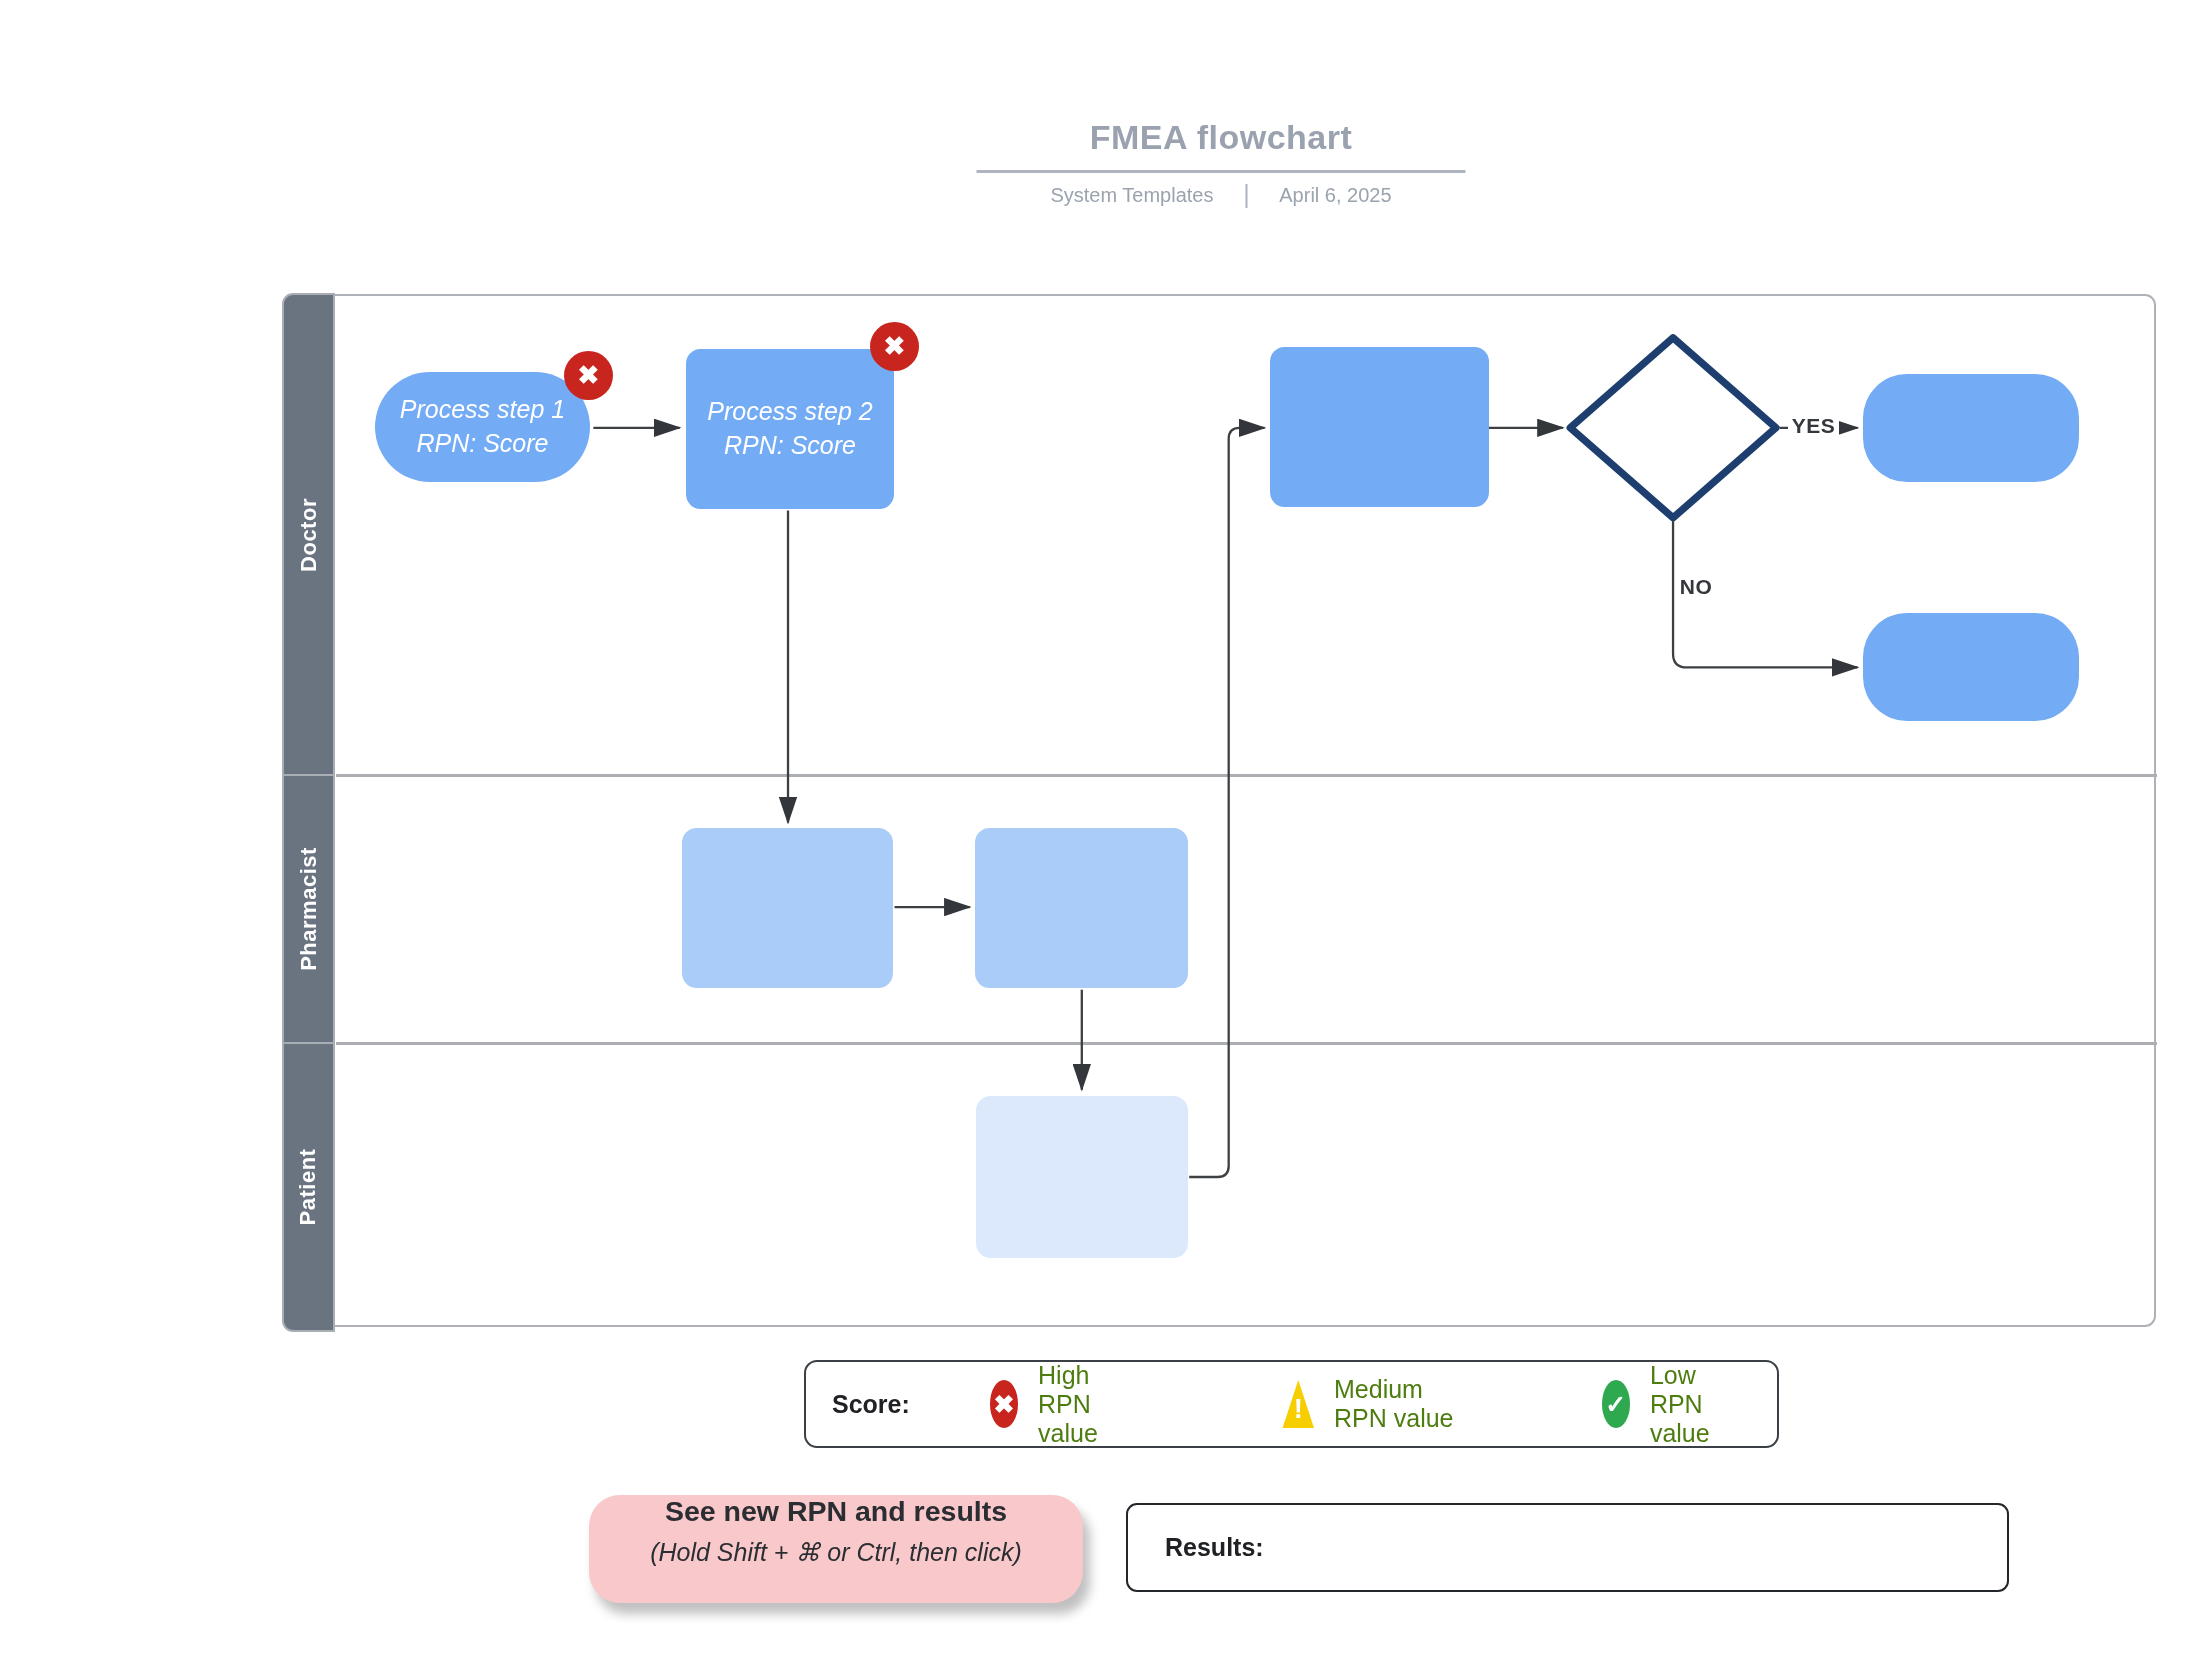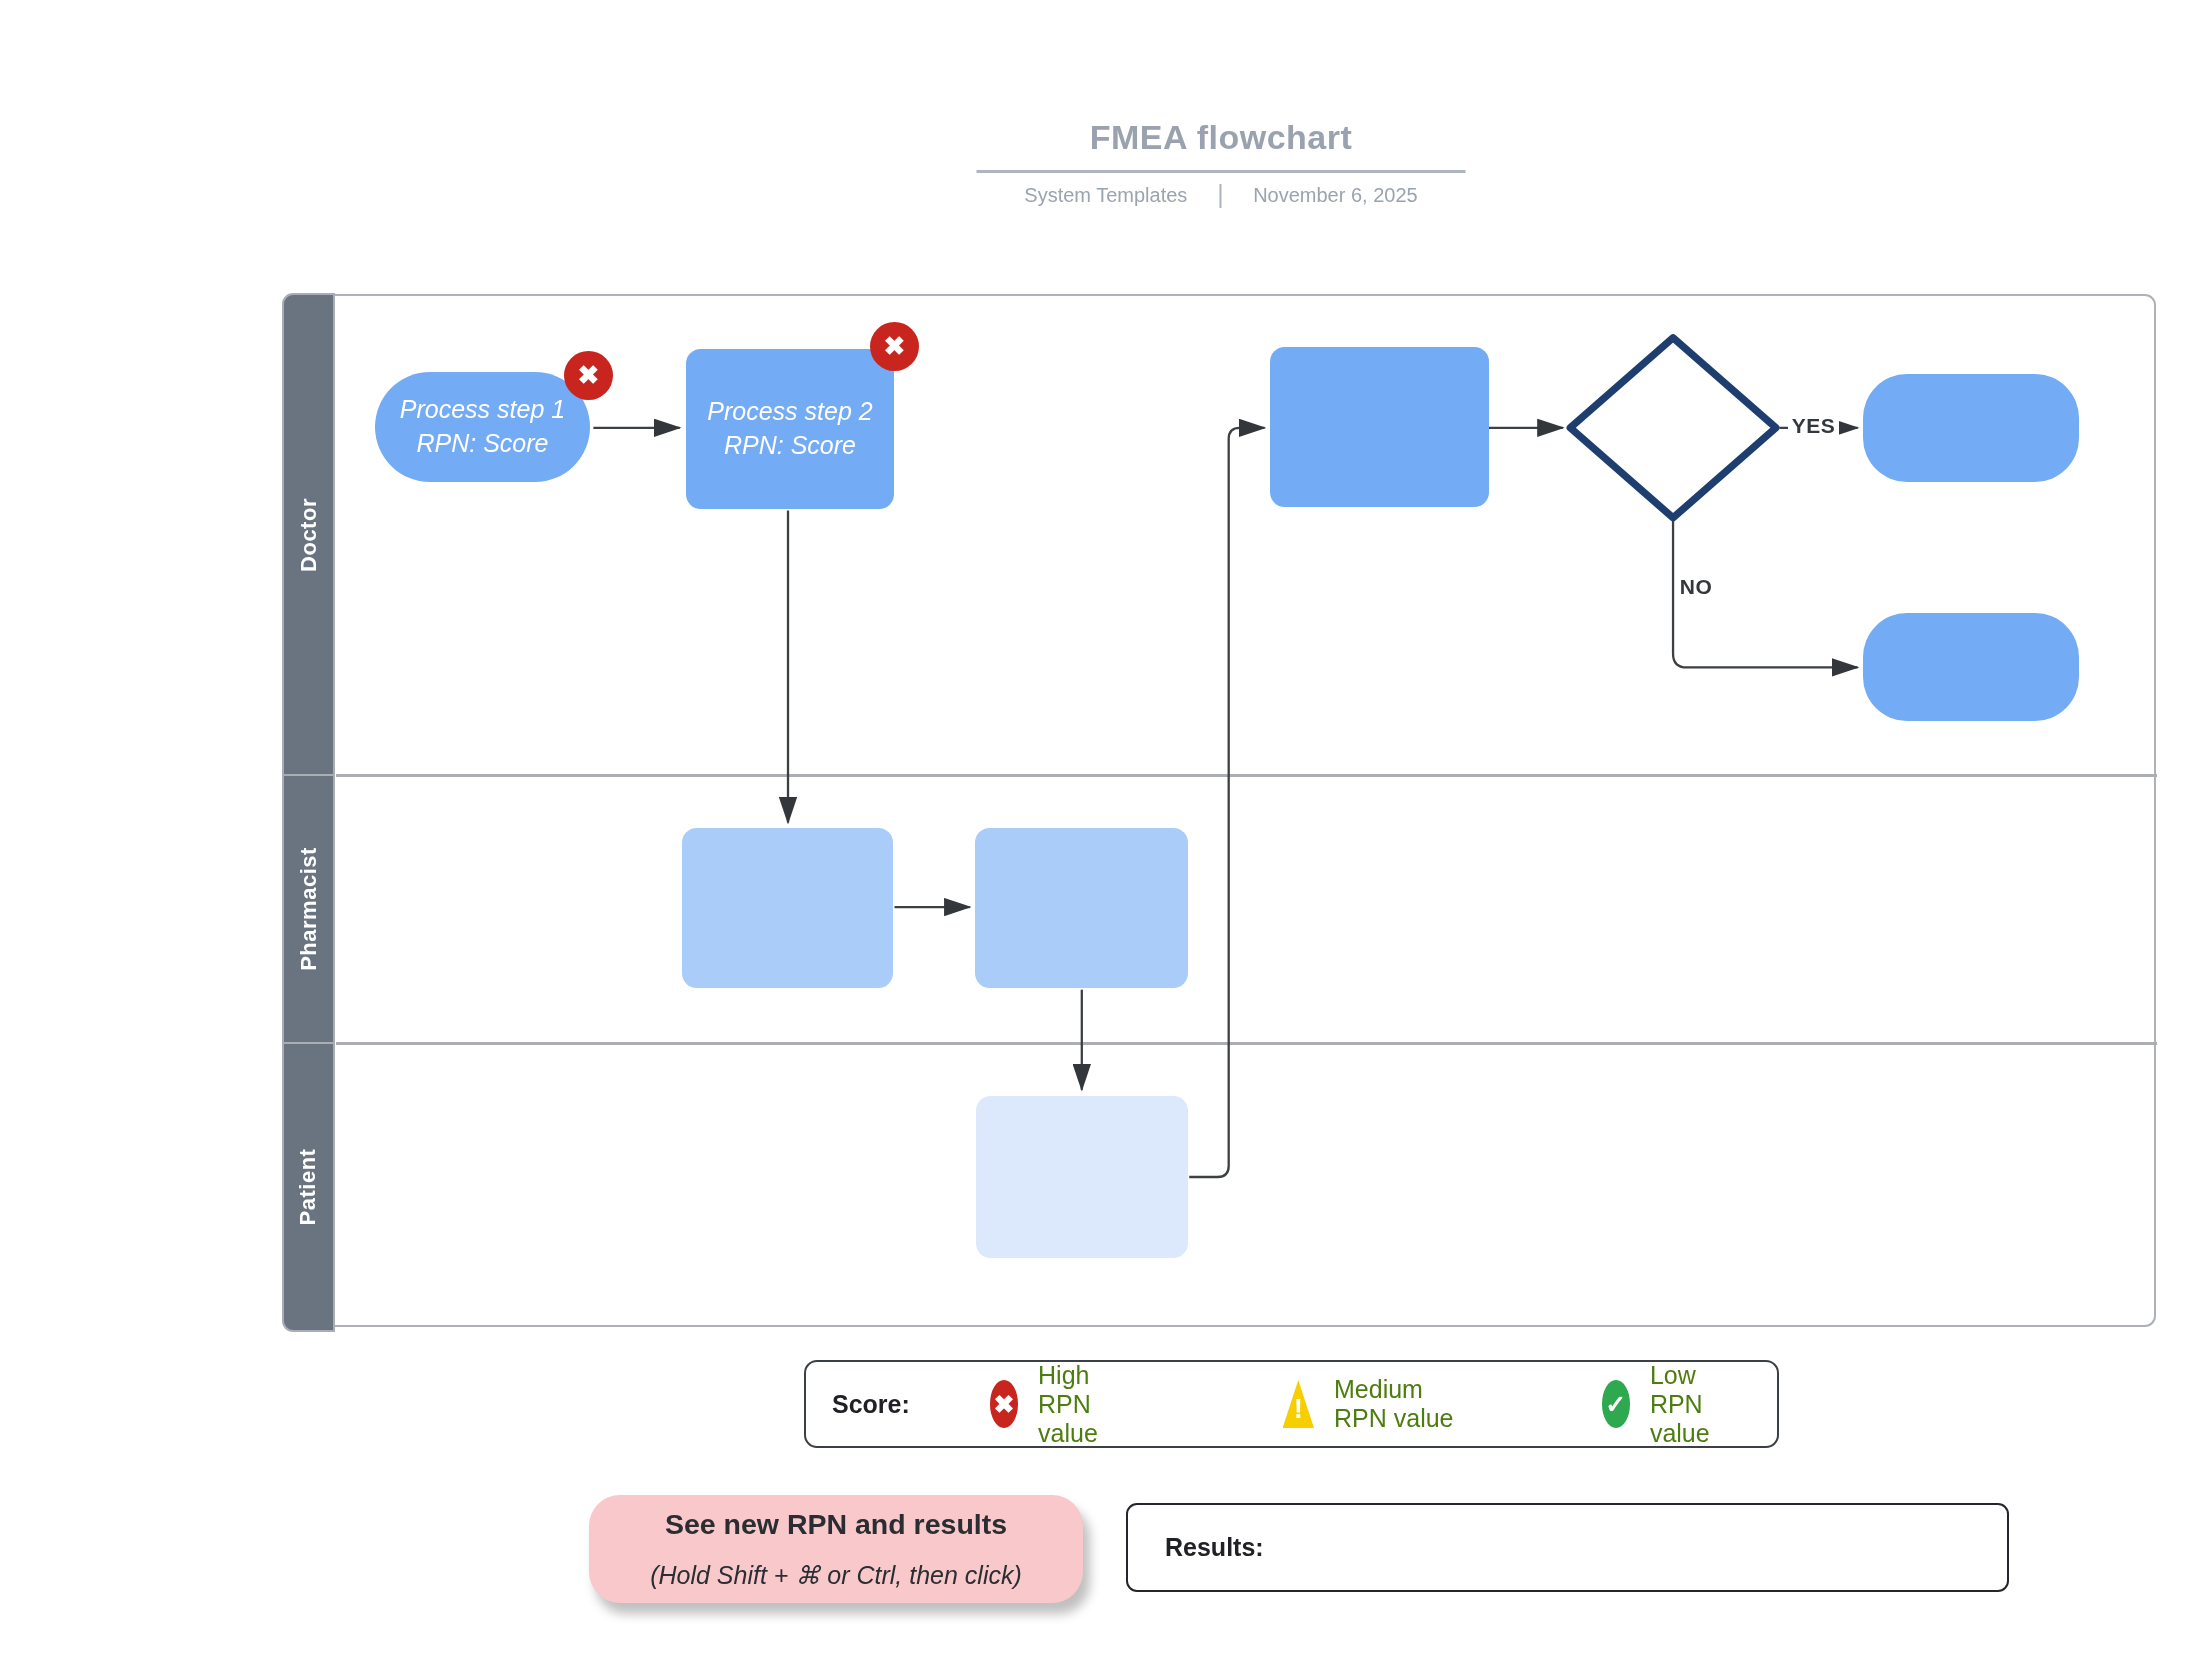--- a/index.html
+++ b/index.html
@@ -90,42 +90,42 @@
     width:53px;height:48px;background:var(--warning_yellow);
     clip-path:polygon(50% 0%,100% 100%,0% 100%);
     display:flex;align-items:flex-end;justify-content:center;
     color:#fff;font-weight:bold;font-size:27.5px;line-height:1;padding-bottom:5.5px;
   }
   
   .rpn-button{
     position:absolute;left:589px;top:1495px;width:494px;height:108px;z-index:3;
     background:var(--button_pink);border-radius:31px;border:none;cursor:pointer;
     box-shadow:6.4px 11px 11px rgba(0,0,0,0.25);
-    display:flex;flex-direction:column;align-items:center;justify-content:center;gap:20px;
+    display:flex;flex-direction:column;align-items:center;gap:10px;
     font-family:"Liberation Sans",sans-serif;
   }
   .rpn-button .bt{font-size:28.5px;font-weight:bold;color:var(--text_dark);}
   .rpn-button .bs{font-size:25px;font-style:italic;color:var(--text_dark);}
   .results-box{
     position:absolute;left:1126px;top:1503px;width:883px;height:89px;z-index:3;
     border:2.8px solid #23272B;border-radius:11px;background:#fff;
     display:flex;align-items:center;padding-left:37px;
   }
   .results-box .rl{font-size:25px;font-weight:bold;color:#202124;}
 </style>
 </head>
 <body>
 
 <div class="title-block">
   <div class="title">FMEA flowchart</div>
   <div class="title-underline"></div>
   <div class="subtitle">
     <span>System Templates</span>
     <span class="vdiv"></span>
-    <span>November 6, 2025</span>
+    <span>April 6, 2025</span>
   </div>
 </div>
 
 <svg class="wires" viewBox="0 0 2400 1819" width="2204" height="1670">
   <defs>
     <marker id="arrow" viewBox="0 0 30 20" refX="28" refY="10" markerWidth="30" markerHeight="20" markerUnits="userSpaceOnUse" orient="auto">
       <path d="M0,0 L30,10 L0,20 Z" fill="#33373B"></path>
     </marker>
   </defs>
   <path class="wire" d="M 646 466 H 740" marker-end="url(#arrow)"></path>

